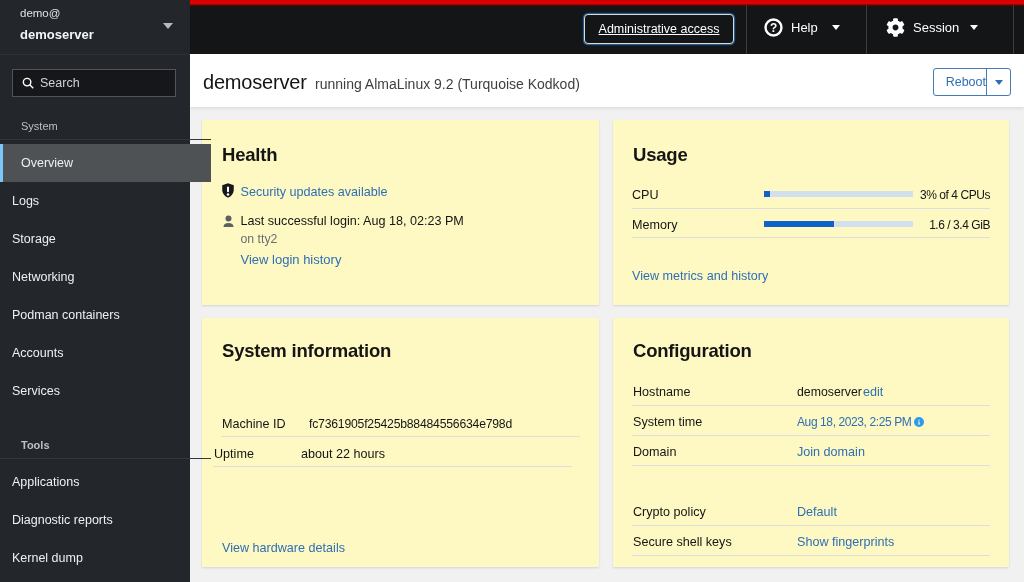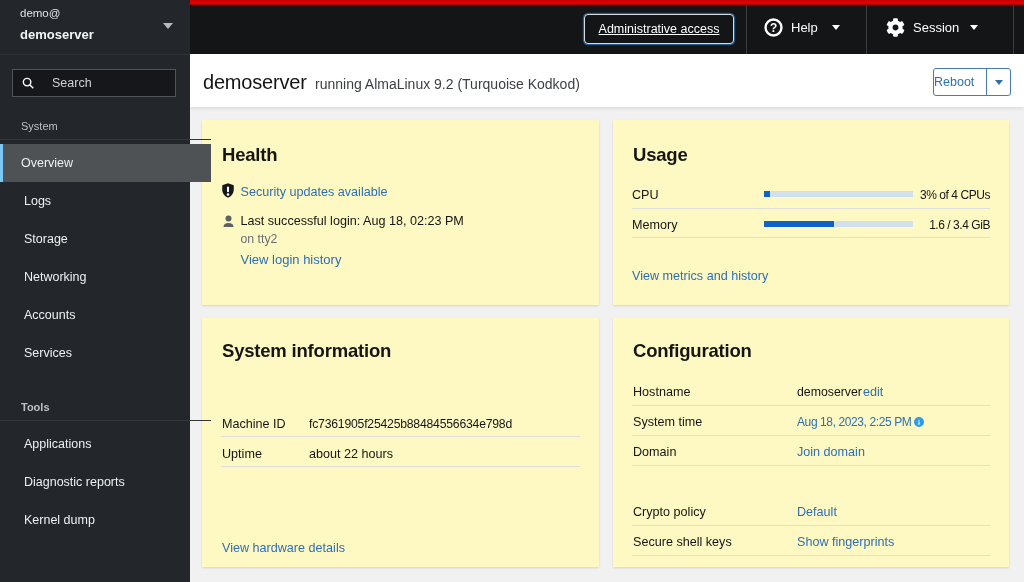--- a/index.html
+++ b/index.html
@@ -6,43 +6,43 @@
 html,body { width:1024px; height:582px; overflow:hidden; }
 body { font-family:"Liberation Sans", sans-serif; background:#f1f1f1; position:relative; color:#151515; }
 .abs { position:absolute; }
 
 
 #sidebar { position:absolute; left:0; top:0; width:190px; height:582px; background:#23262a; z-index:5; }
 #sbheader { position:absolute; left:0; top:0; width:190px; height:55px; border-bottom:1px solid #2e3236; }
 #sbheader .u { position:absolute; left:20px; top:7px; font-size:11.5px; color:#dfe2e5; }
 #sbheader .h { position:absolute; left:20px; top:26.5px; font-size:13px; font-weight:bold; color:#f4f6f8; }
 #sbcaret { position:absolute; left:163px; top:23px; width:0; height:0; border-left:5px solid transparent; border-right:5px solid transparent; border-top:6px solid #b6babd; }
-#search { position:absolute; left:12px; top:69px; width:164px; height:28px; background:#15171a; border:1px solid #50545a; display:flex; align-items:center;gap:12px; }
+#search { position:absolute; left:12px; top:69px; width:164px; height:28px; background:#15171a; border:1px solid #50545a; display:flex; align-items:center; }
 #search span { color:#cfd3d7; font-size:12.5px; margin-left:6px; }
 nav { position:absolute; top:110px; left:0; width:211px; }
 .navsec { font-size:11px; color:#bcc0c4; padding:0 0 0 21px; height:16px; line-height:16px; margin-top:8px; }
 .navdiv { height:0; border-bottom:1px solid #33373b; margin-top:5px; margin-bottom:4px; }
-.navitem { height:38px; line-height:38px; padding-left:24px; font-size:12.5px; color:#eef0f2; }
+.navitem { height:38px; line-height:38px; padding-left:12px; font-size:12.5px; color:#eef0f2; }
 .navitem.active { background:#4f5255; border-left:3px solid #7cc7f7; padding-left:18px; }
 .navsec.tools { margin-top:27px;font-weight:bold; }
 
 
 #masthead { position:absolute; left:190px; top:0; width:834px; height:54px; background:#131517; z-index:4; }
 #redband { position:absolute; left:0; top:0; width:834px; height:7px; background:linear-gradient(180deg,#c40000 0%, #e00000 25%, #e00000 52%, #4d080a 78%, #131517 100%); }
 .msep { position:absolute; top:5px; height:49px; width:1px; background:#3b3e41; }
 #adminbtn { position:absolute; left:394px; top:14px; width:150px; height:30px; border:1px solid #d6dde2; border-radius:4px; box-shadow:0 0 0 1.2px rgba(45,125,205,0.65); background:#131517; color:#fff; font-size:12.5px; text-align:center; line-height:28px; text-decoration:underline; }
 .mitem { position:absolute; top:0; height:54px; display:flex; align-items:center; color:#fff; font-size:13px; }
 .caret-w { width:0; height:0; border-left:4.5px solid transparent; border-right:4.5px solid transparent; border-top:5.5px solid #ffffff; }
 
 
 #pagehead { position:absolute; left:190px; top:54px; width:834px; height:53px; background:#ffffff; box-shadow:0 2px 3px rgba(0,0,0,0.08); z-index:3; }
 #pagehead h1 { position:absolute; left:13px; top:17px; font-size:20px; font-weight:normal; color:#151515; letter-spacing:-0.2px; }
 #pagehead .sub { position:absolute; left:125px; top:22px; font-size:14px; color:#3c3f42; }
 #rebootbtn { position:absolute; left:743px; top:14px; width:78px; height:28px; border:1px solid #447bb8; border-radius:3px; background:#fff; display:flex; }
-#rebootbtn .txt { width:53px; text-align:left; line-height:26px; font-size:12.5px; color:#2e6fb4; border-right:1px solid #447bb8; }
+#rebootbtn .txt { width:53px; text-align:right; line-height:26px; font-size:12.5px; color:#2e6fb4; border-right:1px solid #447bb8; }
 #rebootbtn .dd { flex:1; display:flex; align-items:center; justify-content:center; }
 .caret-b { width:0; height:0; border-left:4.5px solid transparent; border-right:4.5px solid transparent; border-top:5.5px solid #2e6fb4; }
 
 
 .card { position:absolute; background:#fef9c3; box-shadow:0 1px 2px rgba(3,3,3,0.12); }
 .card h2 { position:absolute; font-size:18.5px; font-weight:bold; color:#151515; letter-spacing:-0.2px; }
 a.lnk { color:#2e6fb4; text-decoration:none;text-align:center; }
 .gray { color:#6a6e73; }
 
 
@@ -64,20 +64,21 @@
       </svg>
     <span>Search</span>
   </div>
   <nav>
     <div class="navsec">System</div>
     <div class="navdiv"></div>
     <div class="navitem active">Overview</div>
     <div class="navitem">Logs</div>
     <div class="navitem">Storage</div>
     <div class="navitem">Networking</div>
+    <div class="navitem">Podman containers</div>
     <div class="navitem">Accounts</div>
     <div class="navitem">Services</div>
     <div class="navsec tools">Tools</div>
     <div class="navdiv"></div>
     <div class="navitem">Applications</div>
     <div class="navitem">Diagnostic reports</div>
     <div class="navitem">Kernel dump</div>
   </nav>
 </div>
 
@@ -150,21 +151,21 @@
   </div>
   <a class="lnk abs" style="left:19px; top:148.5px; font-size:12.6px;">View metrics and history</a>
 </div>
 
 <div class="card" id="sysinfo" style="left:202px; top:318px; width:397px; height:249px;">
   <h2 style="left:20px; top:22px;">System information</h2>
   <div class="trow" style="left:19px; top:89px; width:359px; height:30px;">
     <div class="abs" style="left:1px; top:9.5px; font-size:12.6px;">Machine ID</div>
     <div class="abs" style="left:88px; top:9.5px; font-size:12.2px; letter-spacing:-0.2px;">fc7361905f25425b88484556634e798d</div>
   </div>
-  <div class="trow" style="left:19px; top:119px; width:359px; height:30px;">
+  <div class="trow" style="left:11px; top:119px; width:359px; height:30px;">
     <div class="abs" style="left:1px; top:9.5px; font-size:12.6px;">Uptime</div>
     <div class="abs" style="left:88px; top:9.5px; font-size:12.6px;">about 22 hours</div>
   </div>
   <a class="lnk abs" style="left:20px; top:222.5px; font-size:12.6px;">View hardware details</a>
 </div>
 
 <div class="card" id="config" style="left:613px; top:318px; width:396px; height:249px;">
   <h2 style="left:20px; top:22px;">Configuration</h2>
   <div class="trow" style="left:19px; top:58px; width:358px; height:30px;">
     <div class="abs" style="left:1px; top:9px; font-size:12.6px;">Hostname</div>

